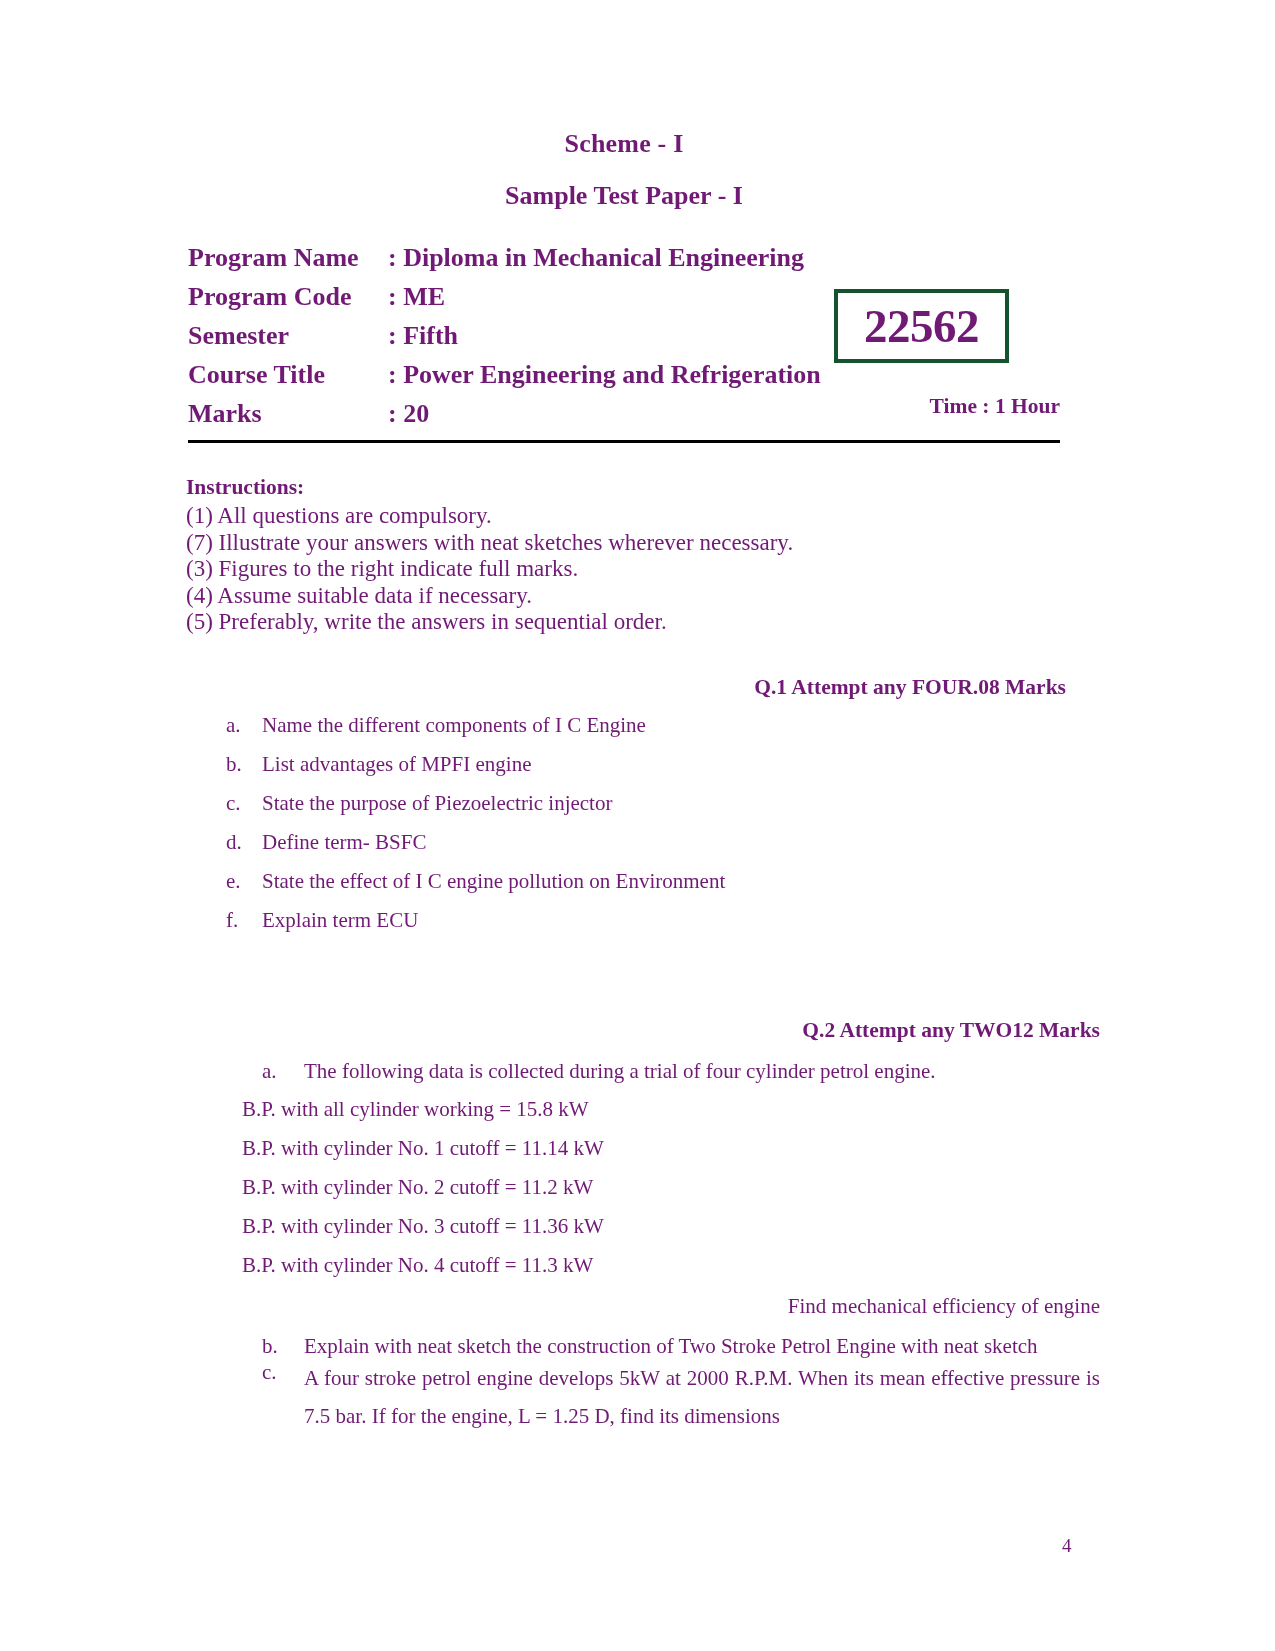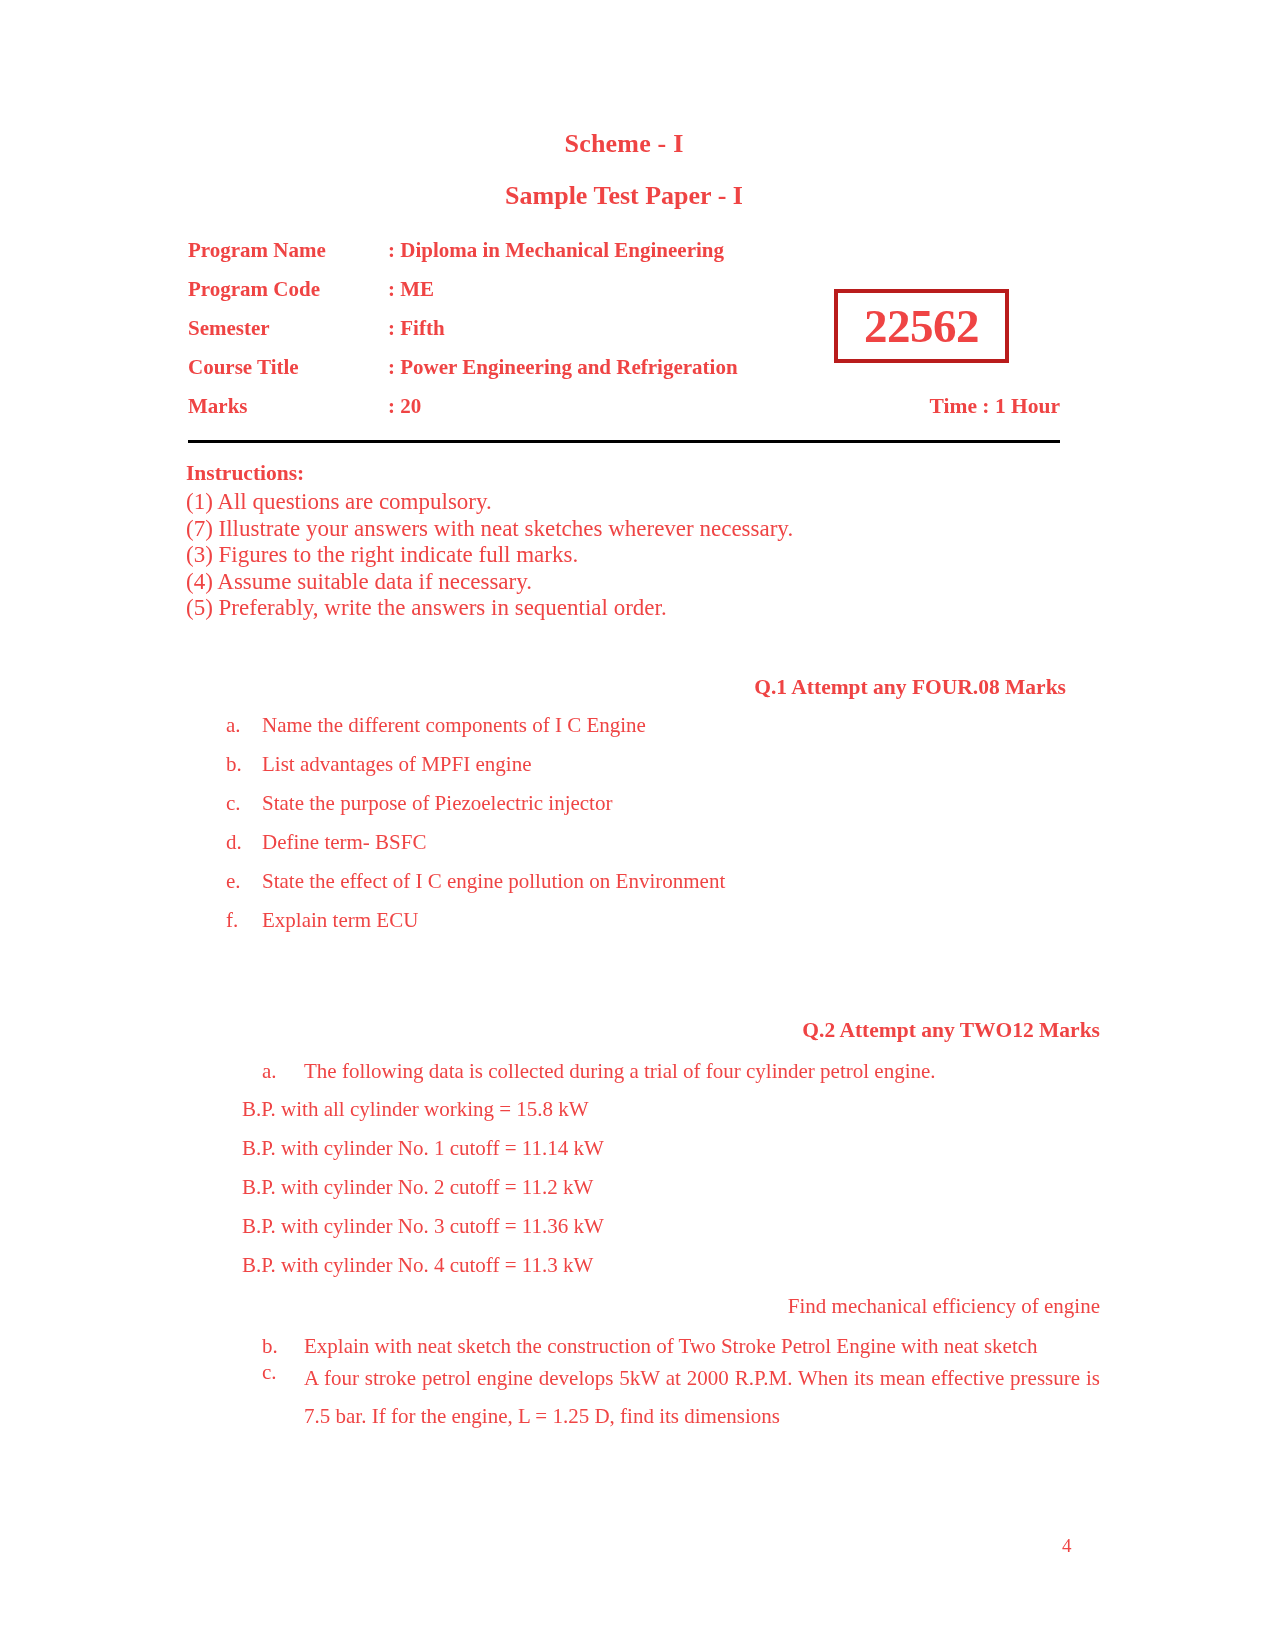--- a/index.html
+++ b/index.html
@@ -7,21 +7,21 @@
     margin: 0;
     padding: 0;
     background: #ffffff;
   }
   .page {
     position: relative;
     width: 1275px;
     height: 1651px;
     background: #ffffff;
     font-family: "Liberation Serif", "DejaVu Serif", serif;
-    color: #ef4444;
+    color: #701a75;
     overflow: hidden;
   }
 
   
   .title-block {
     position: absolute;
     left: 188px;
     top: 130px;
     width: 872px;
     text-align: center;
@@ -41,42 +41,42 @@
 
   
   .meta-block {
     position: absolute;
     left: 188px;
     top: 238px;
     width: 700px;
   }
   .meta-row {
     display: flex;
-    align-items: flex-start;
+    align-items: center;
     height: 39px;
-    font-size: 21px;
+    font-size: 26px;
     font-weight: bold;
   }
   .meta-label {
     width: 200px;
     flex: 0 0 200px;
     white-space: nowrap;
   }
   .meta-value {
     white-space: nowrap;
   }
 
   
   .code-box {
     position: absolute;
     left: 834px;
     top: 289px;
     width: 175px;
     height: 74px;
-    border: 4px solid #b91c1c;
+    border: 4px solid #14532d;
     box-sizing: border-box;
     display: flex;
     align-items: center;
     justify-content: center;
   }
   .code-text {
     font-size: 47px;
     font-weight: bold;
     line-height: 1;
     letter-spacing: -0.5px;
@@ -99,21 +99,21 @@
     top: 440px;
     width: 872px;
     height: 0;
     border-top: 3px solid #000000;
   }
 
   
   .instructions {
     position: absolute;
     left: 186px;
-    top: 461px;
+    top: 475px;
     width: 880px;
   }
   .instructions-heading {
     font-size: 21.5px;
     font-weight: bold;
     margin-bottom: 3px;
   }
   .instruction-line {
     font-size: 23px;
     line-height: 26.5px;

